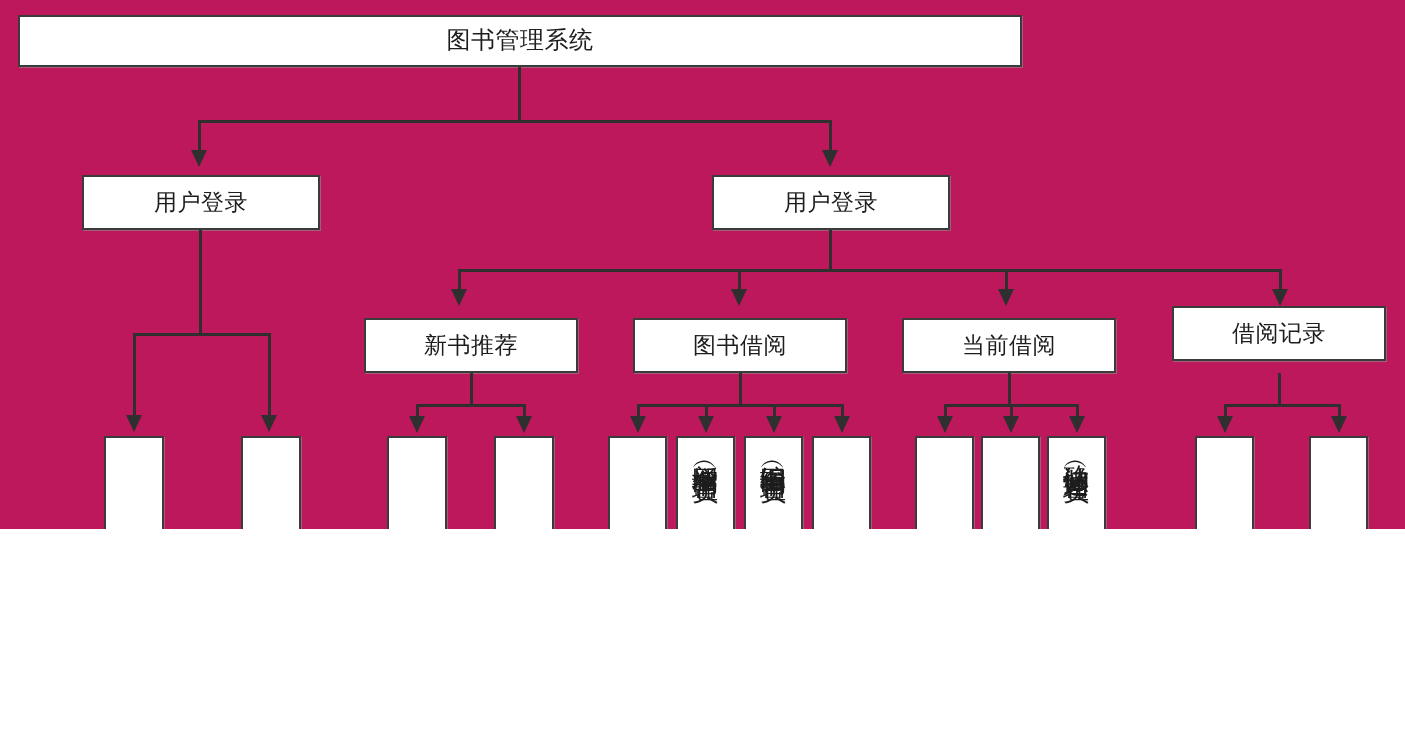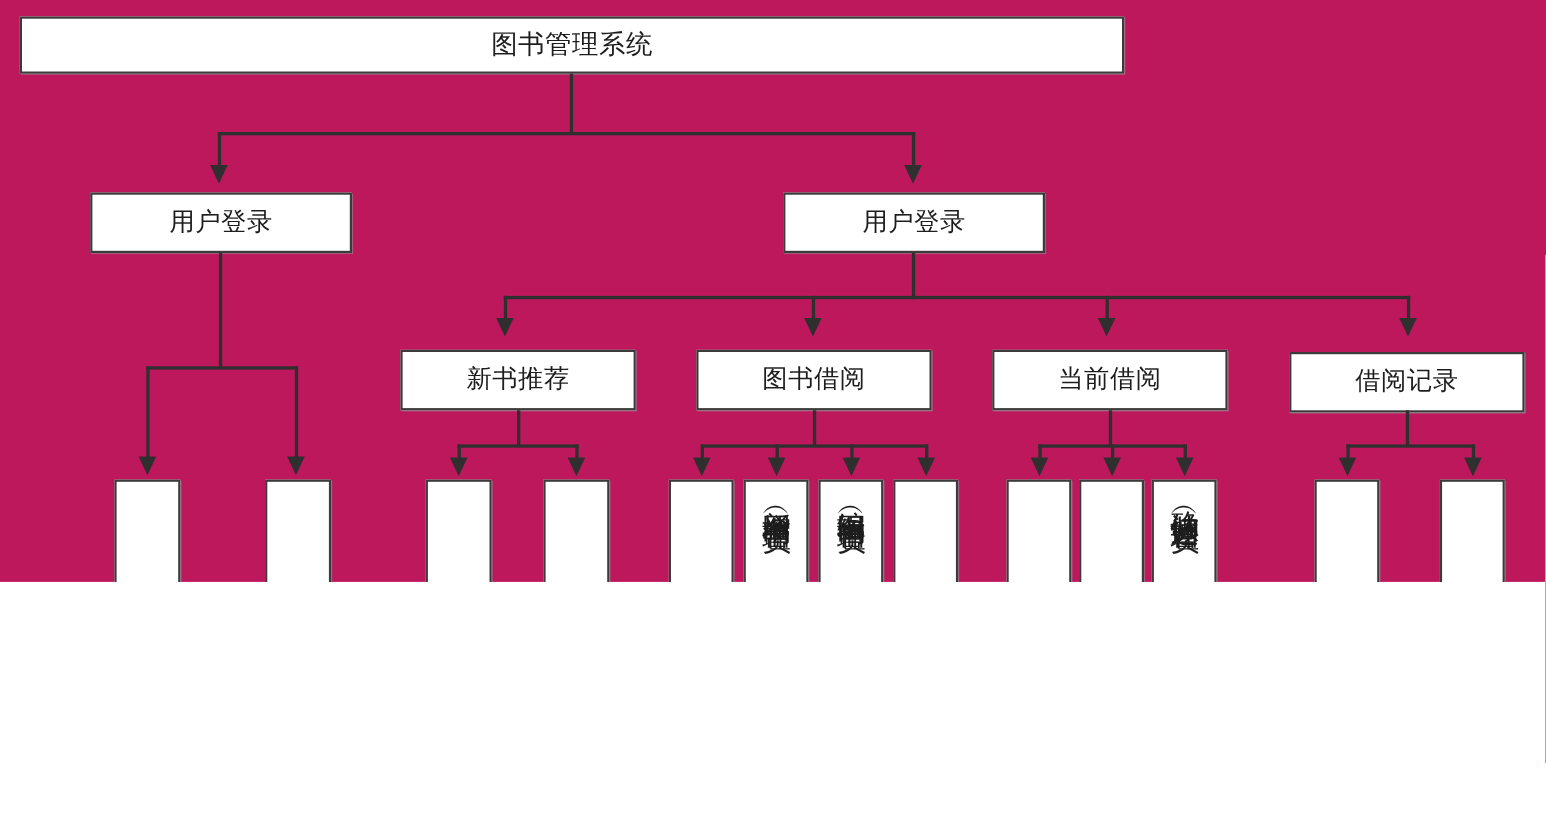--- a/index.html
+++ b/index.html
@@ -132,21 +132,21 @@
 
   <div class="node h" style="left:364px; top:318px; width:214px; height:55px;">
     <span class="label">新书推荐</span>
   </div>
   <div class="node h" style="left:902px; top:318px; width:214px; height:55px;">
     <span class="label">当前借阅</span>
   </div>
   <div class="node h" style="left:633px; top:318px; width:214px; height:55px;">
     <span class="label">图书借阅</span>
   </div>
-  <div class="node h" style="left:1172px; top:320px; width:214px; height:55px;align-items:center;">
+  <div class="node h" style="left:1172px; top:306px; width:214px; height:55px;align-items:center;">
     <span class="label">借阅记录</span>
   </div>
 
   <div class="vline" style="left:470px; top:373px; height:33px;"></div>
   <div class="hline" style="left:416px; top:404px; width:110px;"></div>
   <div class="vline" style="left:416px; top:404px; height:14px;"></div>
   <div class="arrow" style="left:409px; top:416px;"></div>
   <div class="vline" style="left:523px; top:404px; height:14px;"></div>
   <div class="arrow" style="left:516px; top:416px;"></div>
 

